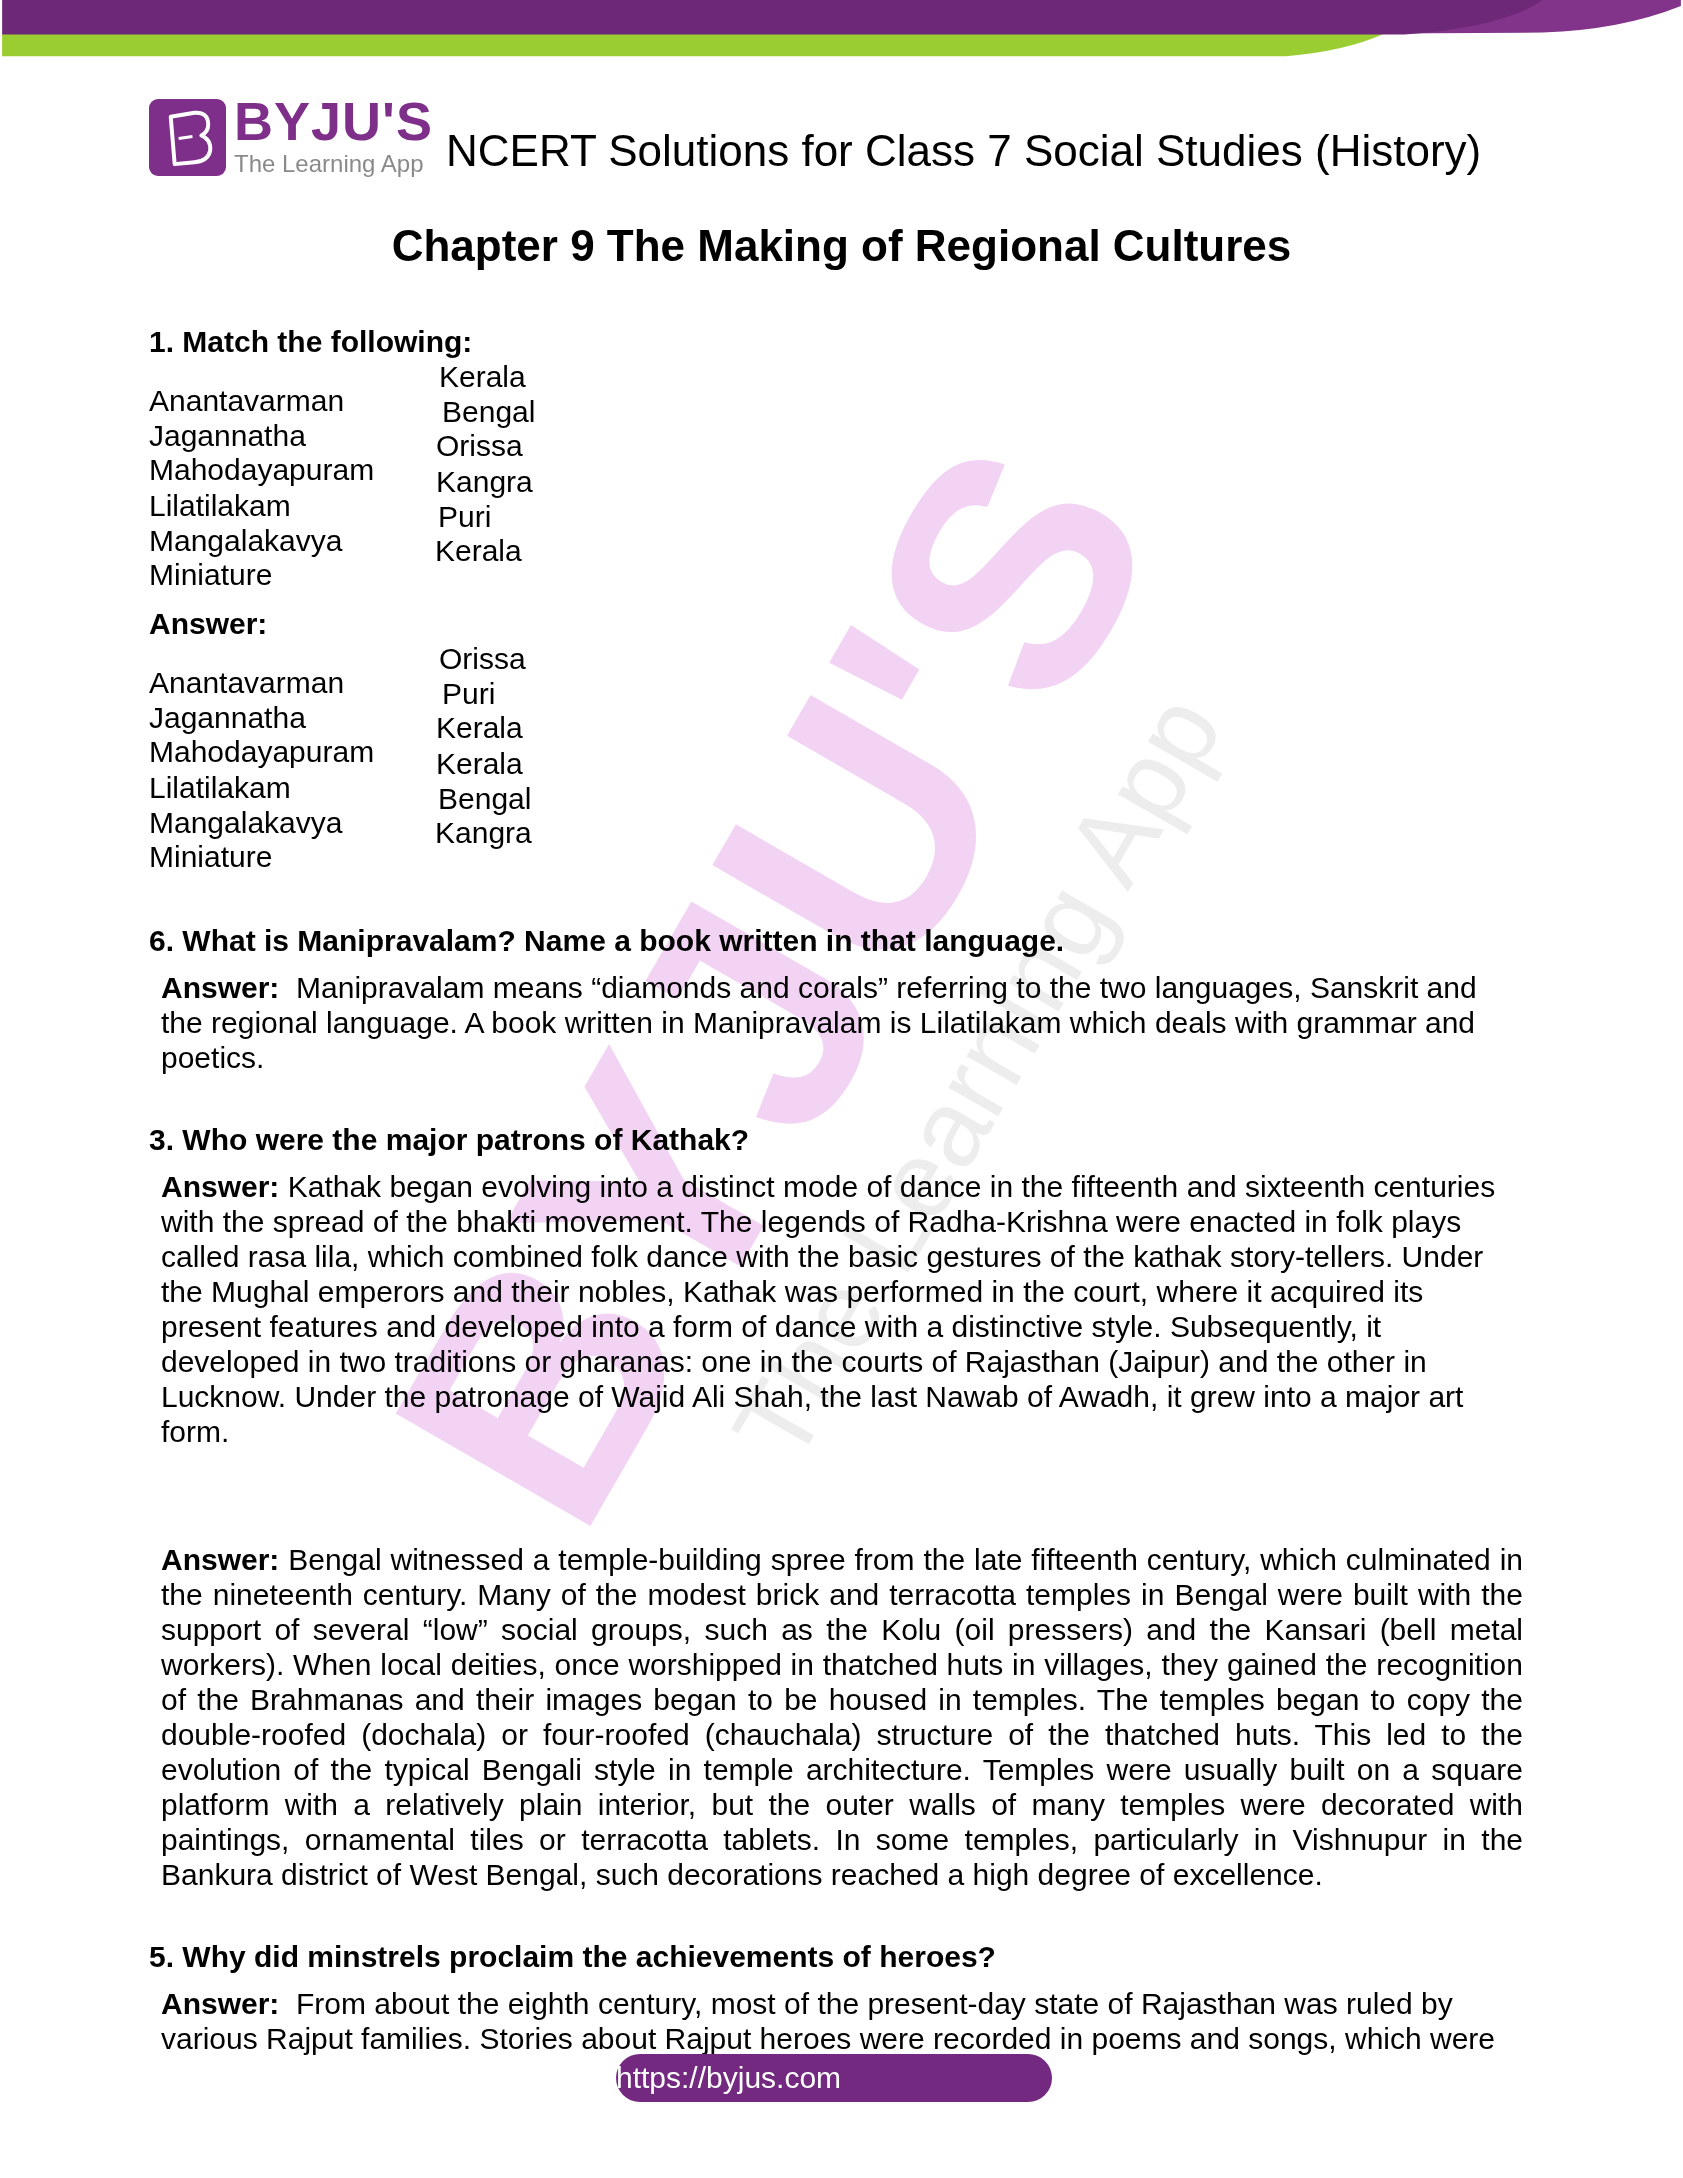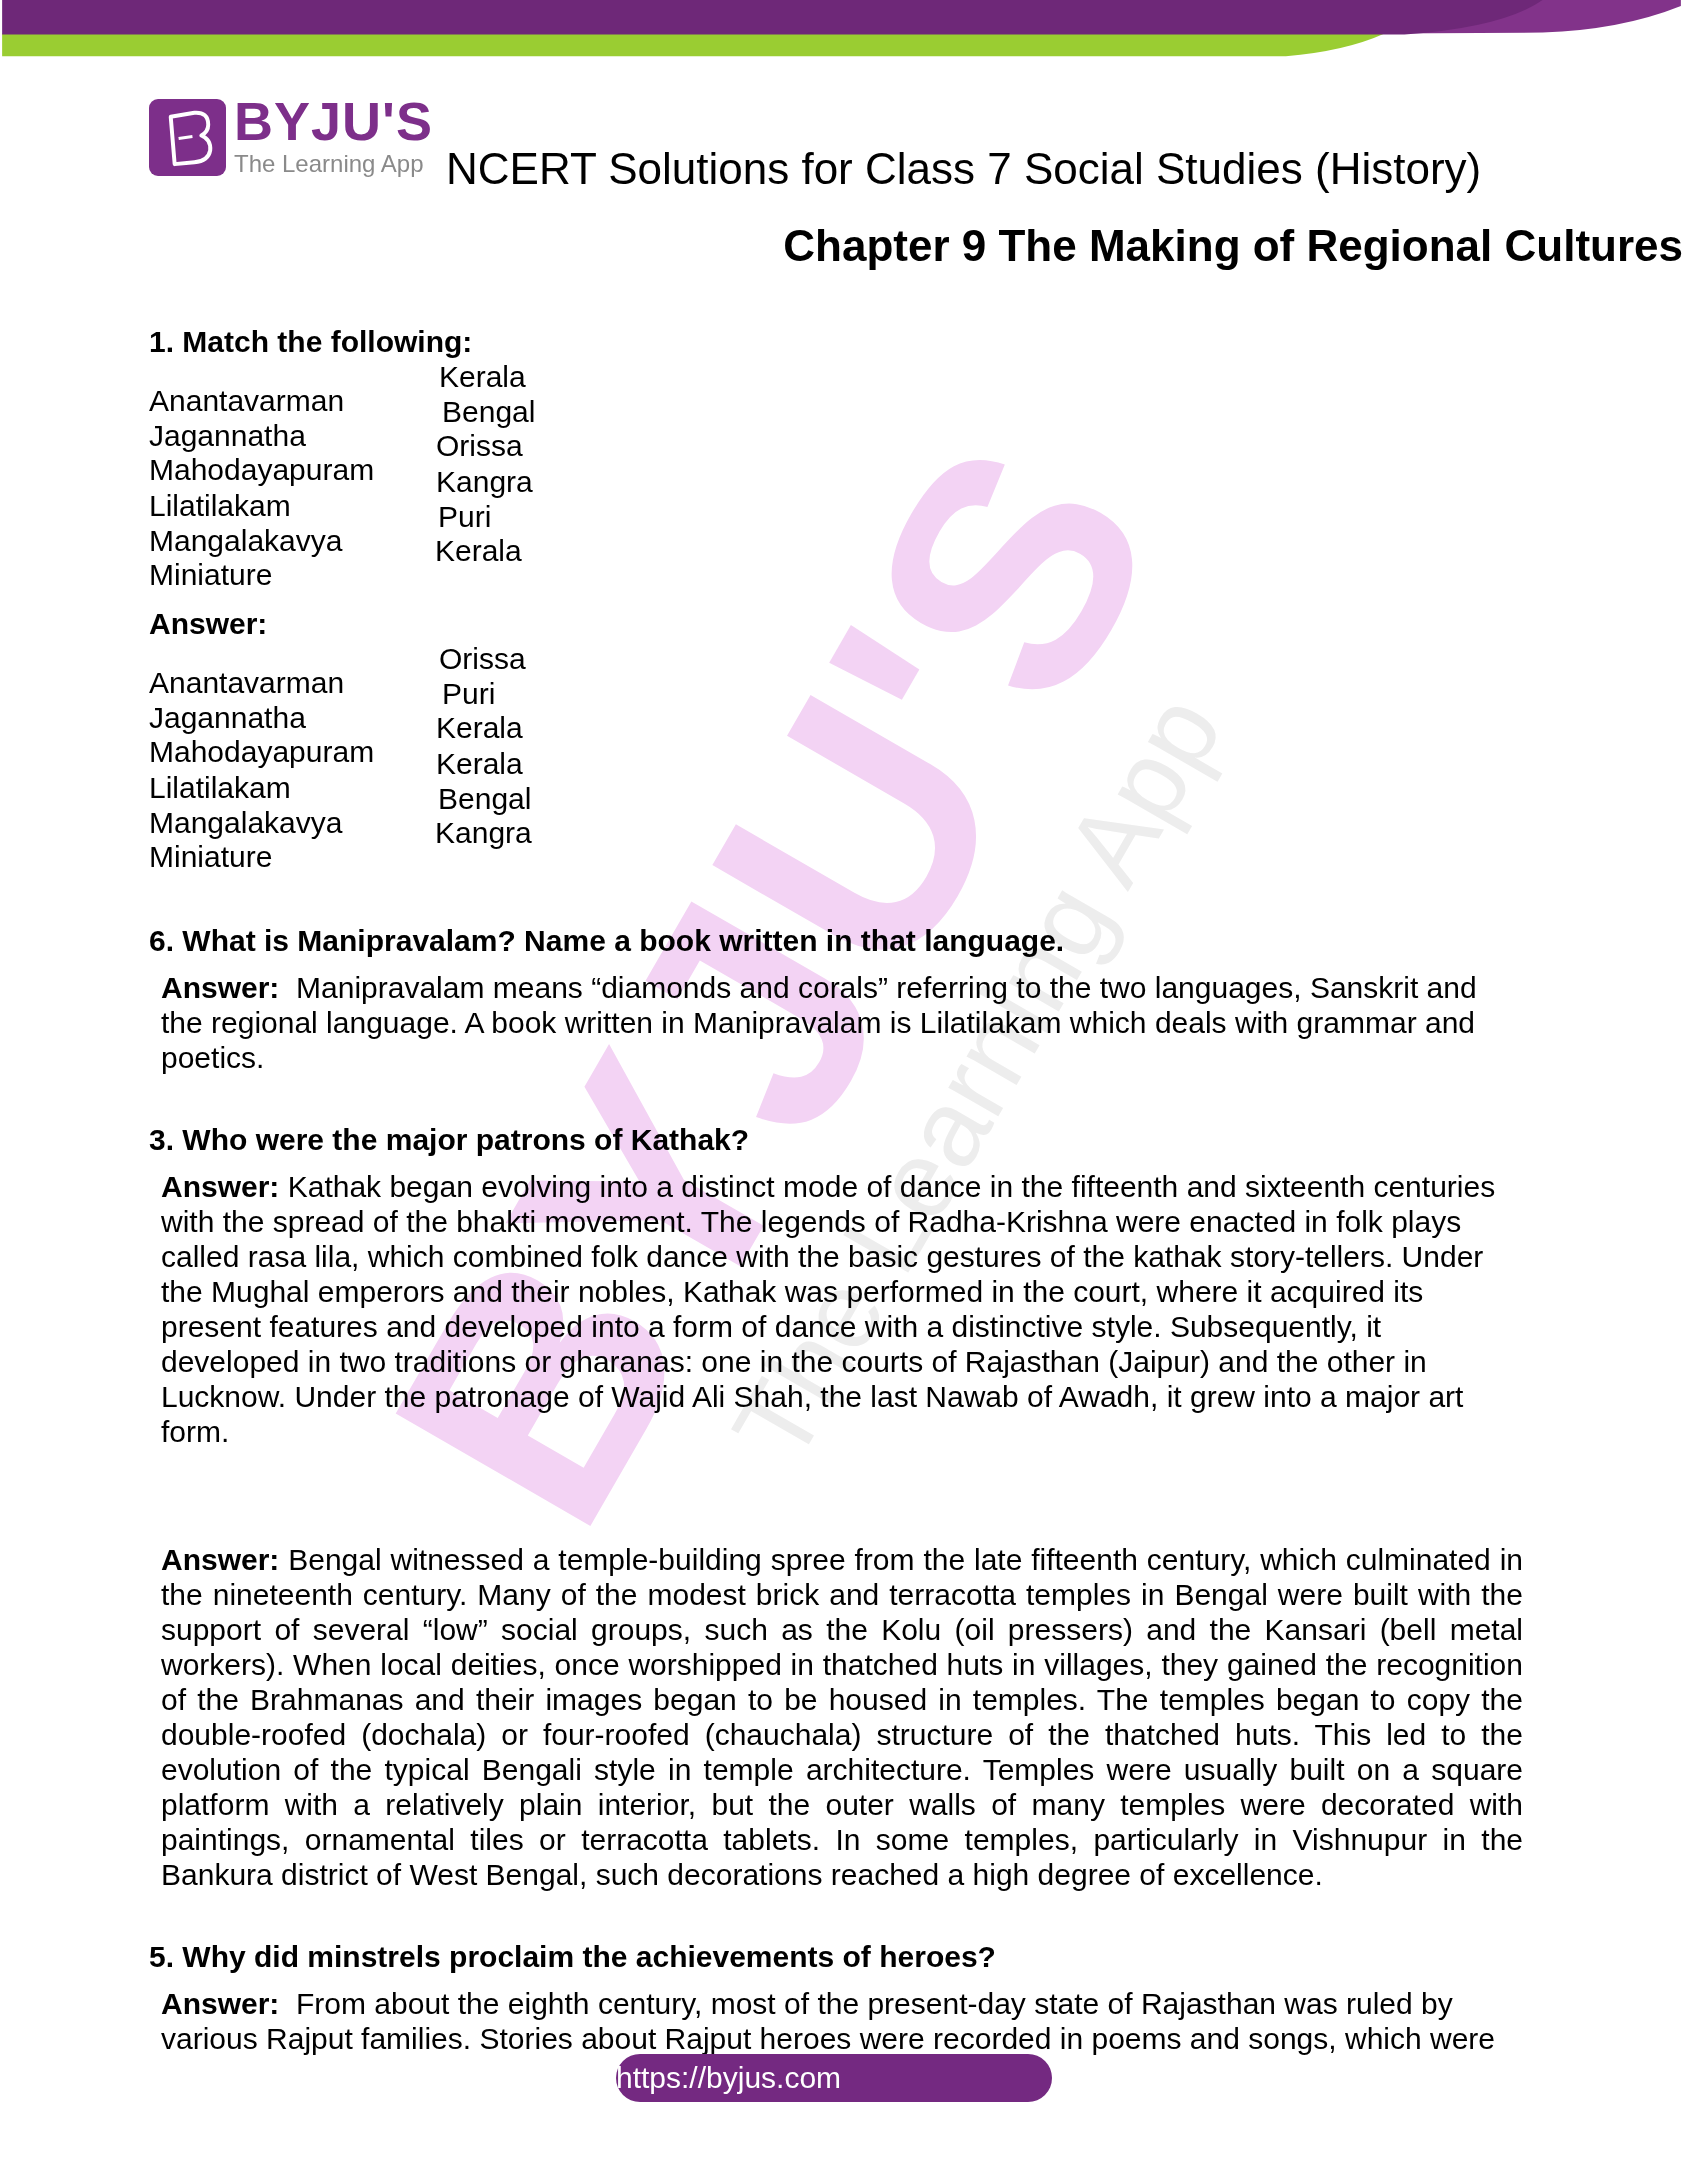--- a/index.html
+++ b/index.html
@@ -3,22 +3,22 @@
 <meta charset="utf-8">
 <style>
   html, body { margin:0; padding:0; }
   body { width:1683px; height:2178px; position:relative; background:#ffffff; overflow:hidden;
          font-family:"Liberation Sans", sans-serif; color:#000; }
   .band { position:absolute; left:0; top:0; width:1683px; height:79px; }
   .logo-box { position:absolute; left:149px; top:99px; width:77px; height:77px; border-radius:9px; background:#7d2f8a; }
   .logo-b { position:absolute; left:0; top:0; width:77px; height:77px; }
   .brand { position:absolute; left:234px; top:94px; font-size:54px; font-weight:bold; color:#7d2f8a; letter-spacing:1px; line-height:54px; }
   .brand-sub { position:absolute; left:234px; top:151px; font-size:24px; color:#8a8a8a; line-height:26px; }
-  .header-title { position:absolute; left:446px; top:144px; font-size:44px; line-height:50px; white-space:nowrap; }
-  .chapter { position:absolute; left:0; width:1683px; text-align:right; top:220px; font-size:44px; font-weight:bold; line-height:51px; padding-left:0; }
+  .header-title { position:absolute; left:446px; top:126px; font-size:44px; line-height:50px; white-space:nowrap; }
+  .chapter { position:absolute; left:0; width:1683px; text-align:center; top:220px; font-size:44px; font-weight:bold; line-height:51px; padding-left:0; }
   .chapter span { position:relative; left:0px; }
   .watermark { position:absolute; left:0; top:0; width:1683px; height:2178px; pointer-events:none; }
   .content { position:absolute; left:149px; top:324px; width:1386px; font-size:30px; line-height:35px; }
   .q { font-weight:bold; }
   .match { position:relative; height:210px; }
   .match .c1 { position:absolute; left:0; white-space:nowrap;margin-top:24px; }
   .match .c2 { position:absolute; white-space:nowrap; }
   .para { margin:12px; }
   .justify { text-align:justify; }
   .footer-pill { position:absolute; left:616px; top:2054px; width:436px; height:48px; border-radius:24px; background:#742981;

